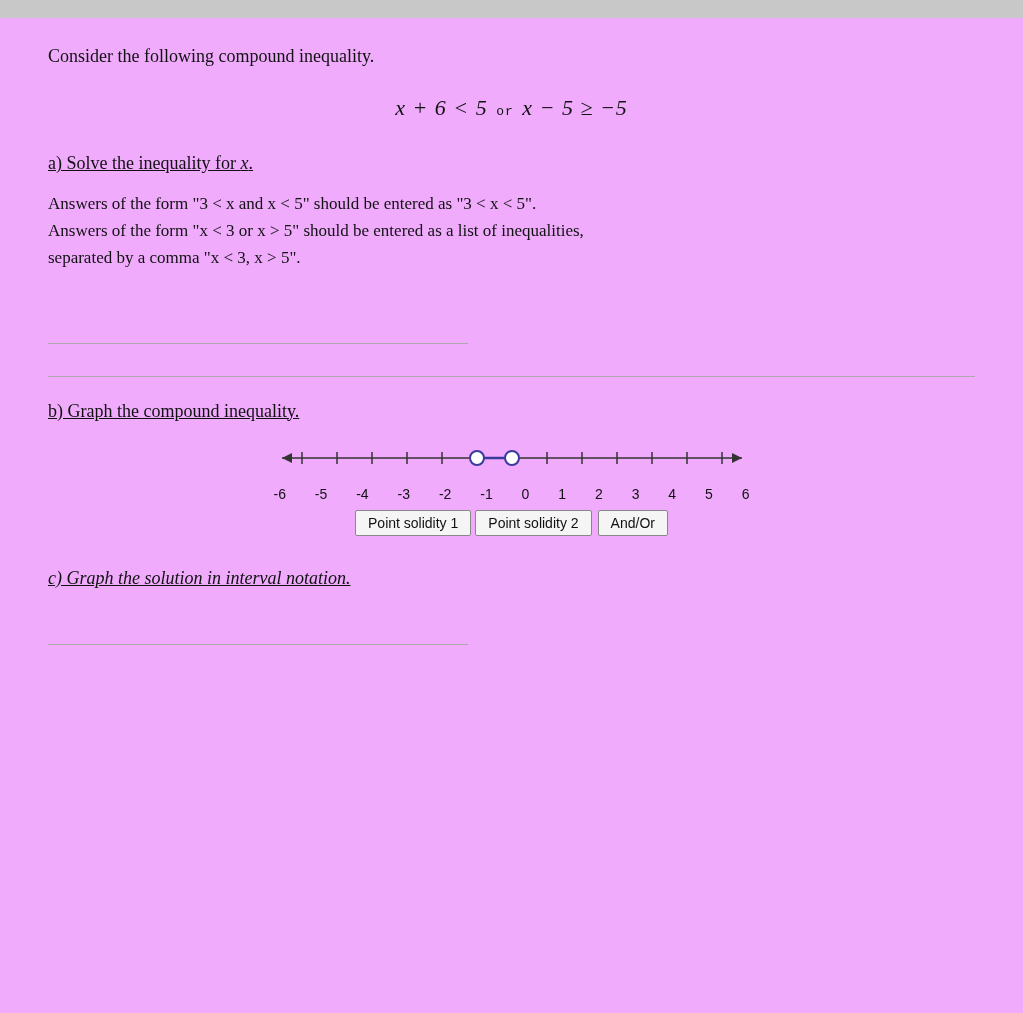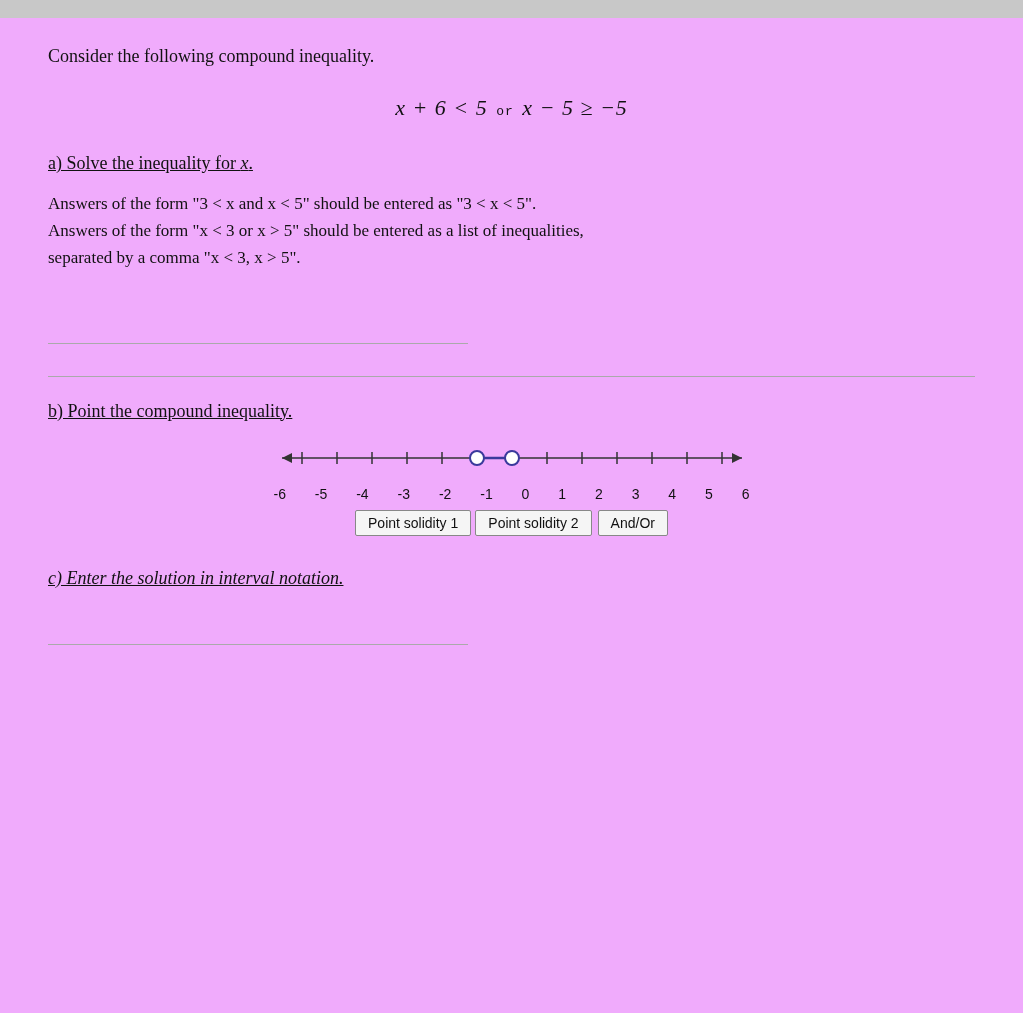--- a/index.html
+++ b/index.html
@@ -170,21 +170,21 @@
       <span>Answers of the form "3 &lt; <em>x</em> and <em>x</em> &lt; 5" should be entered as "3 &lt; <em>x</em> &lt; 5".</span><br>
       <span>Answers of the form "<em>x</em> &lt; 3 or <em>x</em> &gt; 5" should be entered as a list of inequalities,</span><br>
       <span>separated by a comma "<em>x</em> &lt; 3, <em>x</em> &gt; 5".</span>
     </div>
 
     <input class="answer-box" type="text" placeholder="" style="">
 
     <hr class="divider">
 
     <div class="graph-section">
-      <div class="section-label">b) Point the compound inequality.</div>
+      <div class="section-label">b) Graph the compound inequality.</div>
 
       <div class="number-line-container">
         <div class="number-line-wrapper">
           
           <svg class="number-line-svg" viewBox="0 0 480 40">
 
             <line x1="10" y1="20" x2="470" y2="20" stroke="#333" stroke-width="1.5"></line>
 
             <polygon points="10,20 20,15 20,25" fill="#333"></polygon>
 
@@ -234,18 +234,18 @@
             <button class="graph-btn">Point solidity 2</button>
           </div>
           <div class="graph-buttons-row">
             <button class="graph-btn">And/Or</button>
           </div>
         </div>
       </div>
     </div>
 
     <div class="section-label">
-      <span>c) Enter the solution in interval notation.</span>
+      <span>c) Graph the solution in interval notation.</span>
     </div>
     <input class="interval-box" type="text" placeholder="" style="">
 
   </div>
 </div>
 
 </body></html>

